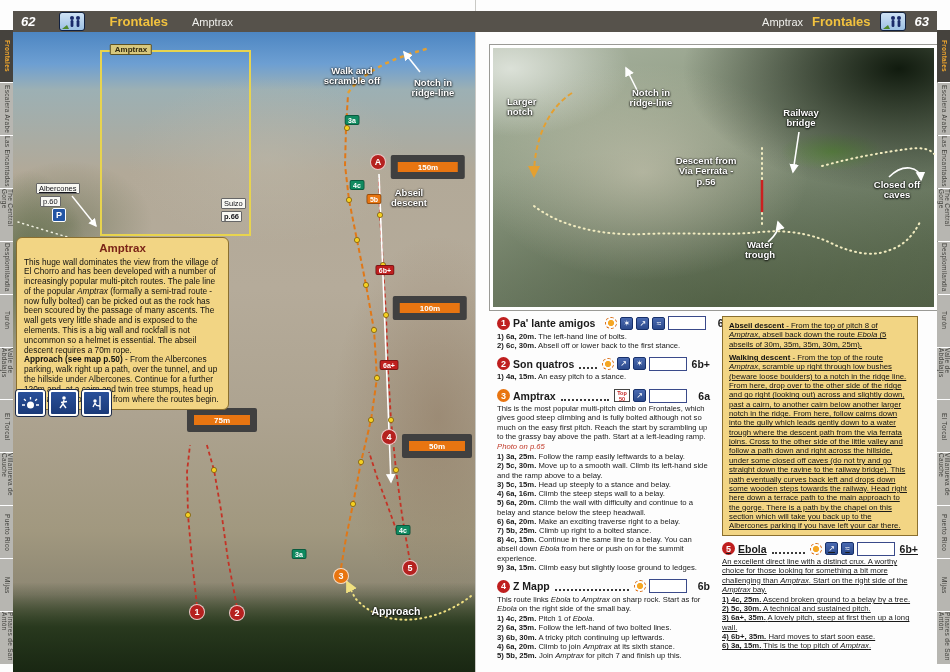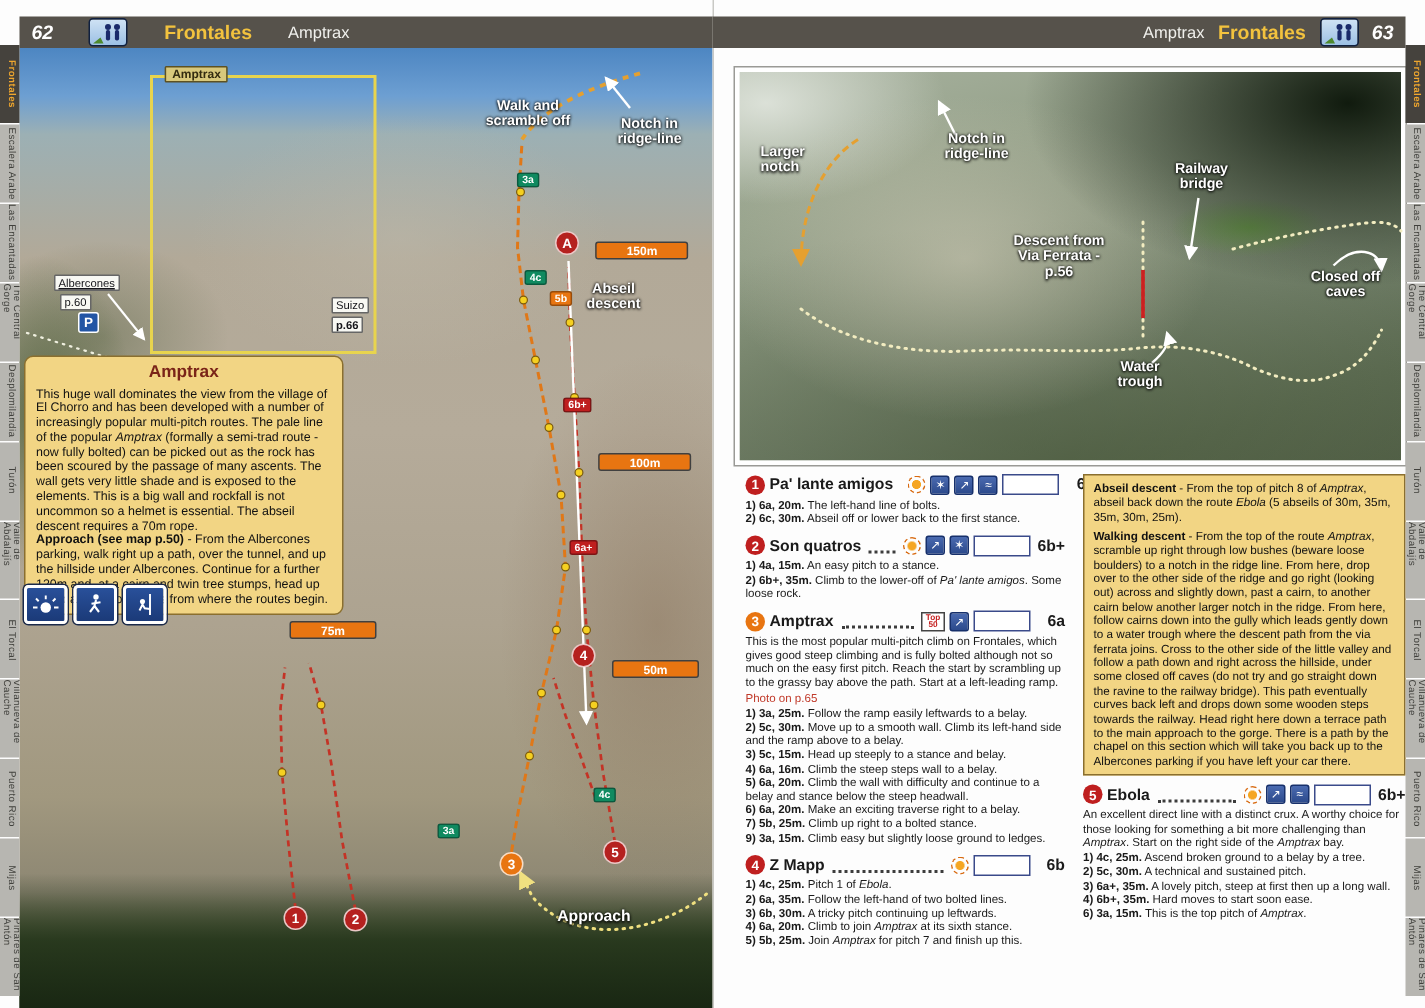--- a/index.html
+++ b/index.html
@@ -38,21 +38,21 @@
     radial-gradient(ellipse 500px 200px at 50% 100%, rgba(70,85,55,.55), transparent 80%),
     linear-gradient(160deg,#aab4a2 0%,#97a38c 25%,#84917a 45%,#72806a 65%,#5f6e55 85%,#55634b 100%);}
   .spine{position:absolute;left:475px;top:0;bottom:0;width:1px;background:#c9c9c5;z-index:2;}
   
   svg.lines{position:absolute;left:0;top:0;z-index:5;pointer-events:none;}
   
   .plabel{position:absolute;z-index:10;color:#fff;font-weight:bold;font-size:9.5px;line-height:1.1;
           text-align:center;white-space:pre-line;transform:translate(-50%,0);
           text-shadow:0 0 2px #000,0 1px 2px rgba(0,0,0,.9);}
   .mc{position:absolute;z-index:10;transform:translate(-50%,-50%);background:#e87511;color:#fff;
-      border:1px solid #404040;font-size:8px;font-weight:bold;padding:.5px 20px;border-radius:2px;}
+      border:7px solid #404040;font-size:8px;font-weight:bold;padding:.5px 20px;border-radius:2px;}
   .gc{position:absolute;z-index:10;transform:translate(-50%,-50%);color:#fff;font-size:7px;font-weight:bold;
       padding:.5px 2.5px;border-radius:2px;border:1px solid rgba(0,0,0,.35);}
   .gc.green{background:#108a60;}.gc.red{background:#bf1f1f;}.gc.orange{background:#e87511;}
   .rm{position:absolute;z-index:11;transform:translate(-50%,-50%);width:14px;height:14px;border-radius:50%;
       background:#b5211f;border:1px solid rgba(255,255,255,.75);color:#fff;font-size:9px;font-weight:bold;
       display:flex;align-items:center;justify-content:center;}
   .rm.orange{background:#e87511;}
   .wl{position:absolute;z-index:10;background:#f8f8f3;border:1px solid #666;color:#15151a;
       font-size:7.5px;padding:0 2px;border-radius:1px;white-space:nowrap;}
   .pk{position:absolute;z-index:10;width:12px;height:12px;background:#2255a4;border:1px solid #fff;
@@ -63,42 +63,42 @@
   
   .infobox{position:absolute;left:16px;top:237px;width:213px;z-index:15;background:#f2d584;
       border:1px solid #8a6f2f;border-radius:6px;padding:4px 7px 5px;box-sizing:border-box;
       font-size:8.3px;line-height:1.18;color:#111;}
   .infobox h3{margin:0 0 2px;text-align:center;font-size:11.5px;color:#7a2418;}
   .symrow{position:absolute;left:16px;top:390px;z-index:15;display:flex;gap:4px;}
   .symchip{width:25px;height:22px;background:linear-gradient(#29509a,#1b3a78);border:2px solid #fff;
       box-shadow:0 0 0 1px #1b2a4a;border-radius:3px;display:flex;align-items:center;justify-content:center;}
   
   .colA{position:absolute;left:497px;top:316px;width:213px;z-index:15;}
-  .colB{position:absolute;left:722px;top:316px;width:215px;z-index:15;}
+  .colB{position:absolute;left:722px;top:316px;width:196px;z-index:15;text-decoration:underline;}
   .descbox{background:#f2d584;border:1px solid #8a6f2f;padding:4px 6px;font-size:7.8px;line-height:1.2;
       color:#111;margin-bottom:6px;}
   .descbox p{margin:0 0 4px;}
   .descbox p:last-child{margin:0;}
   .route{margin-bottom:7px;}
   .rtitle{display:flex;align-items:center;gap:3px;margin-bottom:1.5px;}
   .rnum{flex:none;width:13px;height:13px;border-radius:50%;background:#bf1f1f;color:#fff;font-size:9px;
       font-weight:bold;display:flex;align-items:center;justify-content:center;}
   .rnum.orange{background:#e87511;}
   .rname{font-weight:bold;font-size:10.5px;white-space:nowrap;}
   .leader{flex:1;height:8px;border-bottom:2px dotted #3c3c3c;margin:0 2px;}
   .ic-sun{flex:none;width:12px;height:12px;border:1.5px dashed #d86a10;border-radius:50%;box-sizing:border-box;
       background:radial-gradient(circle,#f5a623 0 40%,transparent 45%);}
   .ic-blue{flex:none;width:13px;height:13px;background:linear-gradient(#4a6ab0,#2c4a8c);border:1px solid #17306b;
       box-sizing:border-box;color:#fff;font-size:8px;line-height:11px;text-align:center;border-radius:2px;}
   .ic-top50{flex:none;width:16px;height:13px;background:#fff;border:1px solid #444;box-sizing:border-box;
       color:#c41f1f;font-weight:bold;font-size:5.5px;line-height:5.5px;text-align:center;overflow:hidden;padding-top:1px;}
   .tickbox{flex:none;width:36px;height:12px;background:#fff;border:1px solid #3a4a8a;}
   .grade{flex:none;font-weight:bold;font-size:10.5px;min-width:20px;text-align:right;}
   .intro{font-size:7.7px;line-height:1.2;margin-bottom:1px;}
-  .photoref{color:#c13a2a;font-size:7.7px;margin-bottom:1px;}
+  .photoref{color:#c13a2a;font-style:italic;font-size:7.7px;margin-bottom:1px;}
   .pitch{font-size:7.7px;line-height:1.2;}
   .pitch b{font-weight:bold;}
 </style>
 </head>
 <body>
 
 <div class="spread">
 
   <div class="spine"></div>
 
@@ -316,21 +316,20 @@
         <span class="rnum">2</span>
         <span class="rname">Son quatros</span>
         <span class="leader"></span>
         <span class="ic-sun"></span>
         <span class="ic-blue">↗</span>
         <span class="ic-blue">✶</span>
         <span class="tickbox"></span>
         <span class="grade">6b+</span>
       </div>
       <div class="pitch"><b>1) 4a, 15m.</b> <span>An easy pitch to a stance.</span></div>
-      <div class="pitch"><b>2) 6b+, 35m.</b> <span>Climb to the lower-off of <i>Pa' lante amigos</i>. Some loose rock.</span></div>
     </div>
 
     <div class="route">
       <div class="rtitle">
         <span class="rnum orange">3</span>
         <span class="rname">Amptrax</span>
         <span class="leader"></span>
         <span class="ic-top50">Top 50</span>
         <span class="ic-blue">↗</span>
         <span class="tickbox"></span>
@@ -338,32 +337,34 @@
       </div>
       <div class="intro">This is the most popular multi-pitch climb on Frontales, which gives good steep climbing and is fully bolted although not so much on the easy first pitch. Reach the start by scrambling up to the grassy bay above the path. Start at a left-leading ramp.</div>
       <div class="photoref">Photo on p.65</div>
       <div class="pitch"><b>1) 3a, 25m.</b> <span>Follow the ramp easily leftwards to a belay.</span></div>
       <div class="pitch"><b>2) 5c, 30m.</b> <span>Move up to a smooth wall. Climb its left-hand side and the ramp above to a belay.</span></div>
       <div class="pitch"><b>3) 5c, 15m.</b> <span>Head up steeply to a stance and belay.</span></div>
       <div class="pitch"><b>4) 6a, 16m.</b> <span>Climb the steep steps wall to a belay.</span></div>
       <div class="pitch"><b>5) 6a, 20m.</b> <span>Climb the wall with difficulty and continue to a belay and stance below the steep headwall.</span></div>
       <div class="pitch"><b>6) 6a, 20m.</b> <span>Make an exciting traverse right to a belay.</span></div>
       <div class="pitch"><b>7) 5b, 25m.</b> <span>Climb up right to a bolted stance.</span></div>
+      <div class="pitch"><b>8) 4c, 15m.</b> <span>Continue in the same line to a belay. You can abseil down <i>Ebola</i> from here or push on for the summit experience.</span></div>
       <div class="pitch"><b>9) 3a, 15m.</b> <span>Climb easy but slightly loose ground to ledges.</span></div>
     </div>
 
     <div class="route">
       <div class="rtitle">
         <span class="rnum">4</span>
         <span class="rname">Z Mapp</span>
         <span class="leader"></span>
         <span class="ic-sun"></span>
         <span class="tickbox"></span>
         <span class="grade">6b</span>
       </div>
+      <div class="intro">This route links <i>Ebola</i> to <i>Amptrax</i> on sharp rock. Start as for <i>Ebola</i> on the right side of the small bay.</div>
       <div class="pitch"><b>1) 4c, 25m.</b> <span>Pitch 1 of <i>Ebola</i>.</span></div>
       <div class="pitch"><b>2) 6a, 35m.</b> <span>Follow the left-hand of two bolted lines.</span></div>
       <div class="pitch"><b>3) 6b, 30m.</b> <span>A tricky pitch continuing up leftwards.</span></div>
       <div class="pitch"><b>4) 6a, 20m.</b> <span>Climb to join <i>Amptrax</i> at its sixth stance.</span></div>
       <div class="pitch"><b>5) 5b, 25m.</b> <span>Join <i>Amptrax</i> for pitch 7 and finish up this.</span></div>
     </div>
   </div>
 
   <div class="colB">
     <div class="descbox">

